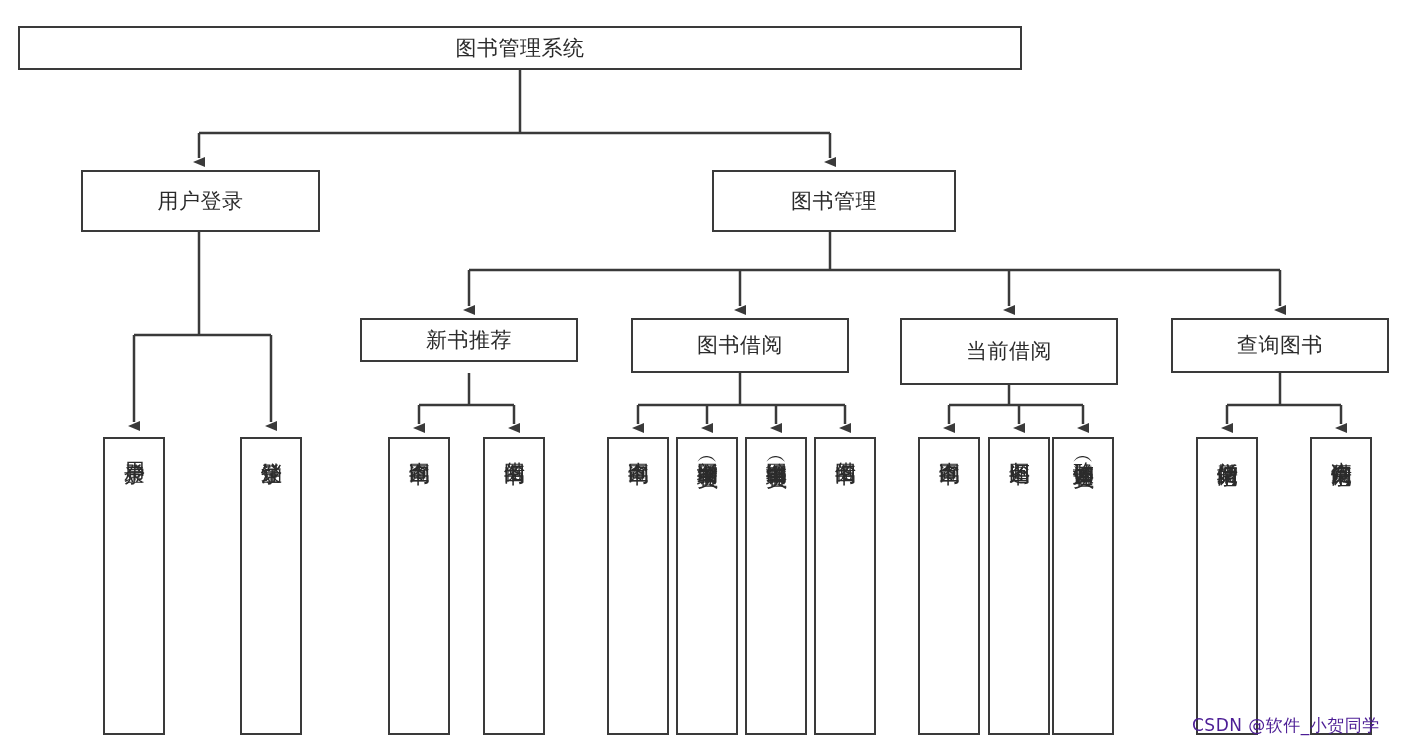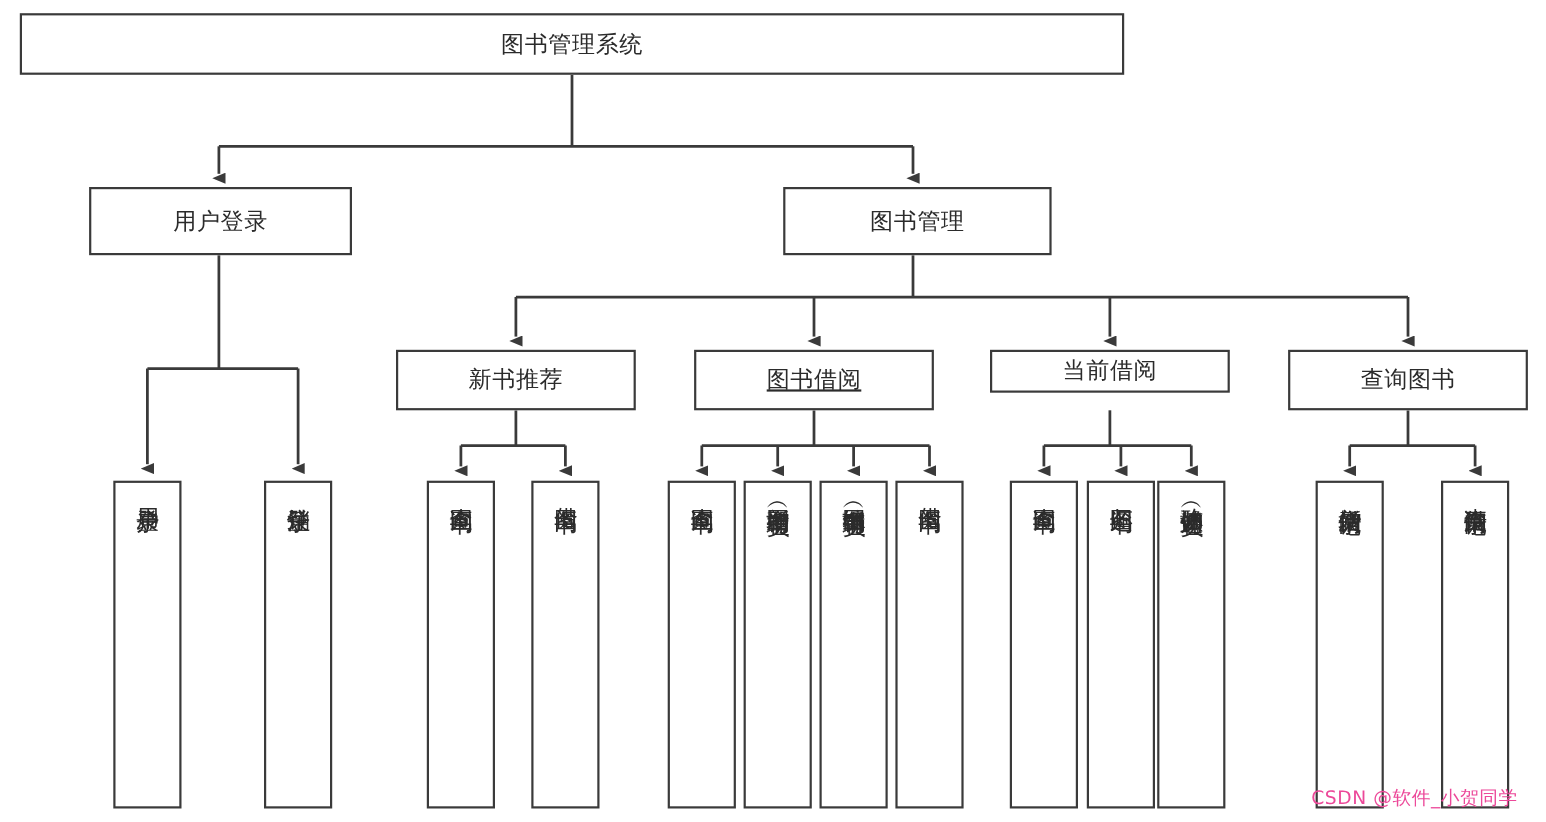--- a/index.html
+++ b/index.html
@@ -55,21 +55,21 @@
     writing-mode: vertical-rl;
     text-orientation: upright;
     font-size: 21px;
     line-height: 1.18;
     letter-spacing: 1px;
     white-space: nowrap;
   }
   .watermark {
     position: absolute;
     font-size: 17px;
-    color: #ec4899;
+    color: #4c1d95;
     white-space: nowrap;
     letter-spacing: 0.5px;
   }
 </style>
 </head>
 <body>
 
 <div id="canvas">
 
   <svg class="connectors" viewBox="0 0 1405 747" xmlns="http://www.w3.org/2000/svg">
@@ -116,38 +116,38 @@
       <path d="M1019,405 L1019,424" marker-end="url(#arrow)"></path>
       <path d="M1083,405 L1083,424" marker-end="url(#arrow)"></path>
 
       <path d="M1280,373 L1280,405"></path>
       <path d="M1227,405 L1341,405"></path>
       <path d="M1227,405 L1227,424" marker-end="url(#arrow)"></path>
       <path d="M1341,405 L1341,424" marker-end="url(#arrow)"></path>
     </g>
   </svg>
 
-  <div class="node horiz" style="left:18px; top:12px; width:1004px; height:56px;">
+  <div class="node horiz" style="left:18px; top:26px; width:1004px; height:44px;">
     <span class="label">图书管理系统</span>
   </div>
 
   <div class="node horiz" style="left:81px; top:170px; width:239px; height:62px;">
     <span class="label">用户登录</span>
   </div>
   <div class="node horiz" style="left:712px; top:170px; width:244px; height:62px;">
     <span class="label">图书管理</span>
   </div>
 
-  <div class="node horiz" style="left:360px; top:318px; width:218px; height:55px;">
+  <div class="node horiz" style="left:360px; top:318px; width:218px; height:44px;">
     <span class="label">新书推荐</span>
   </div>
-  <div class="node horiz" style="left:631px; top:318px; width:218px; height:55px;text-decoration:underline;">
+  <div class="node horiz" style="left:631px; top:318px; width:218px; height:55px;">
     <span class="label">图书借阅</span>
   </div>
-  <div class="node horiz" style="left:900px; top:318px; width:218px; height:39px;">
+  <div class="node horiz" style="left:900px; top:318px; width:218px; height:67px;">
     <span class="label">当前借阅</span>
   </div>
   <div class="node horiz" style="left:1171px; top:318px; width:218px; height:55px;">
     <span class="label">查询图书</span>
   </div>
 
   <div class="node vert" style="left:103px; top:437px; width:62px; height:298px;">
     <span class="label">用户登录</span>
   </div>
   <div class="node vert" style="left:240px; top:437px; width:62px; height:298px;">

